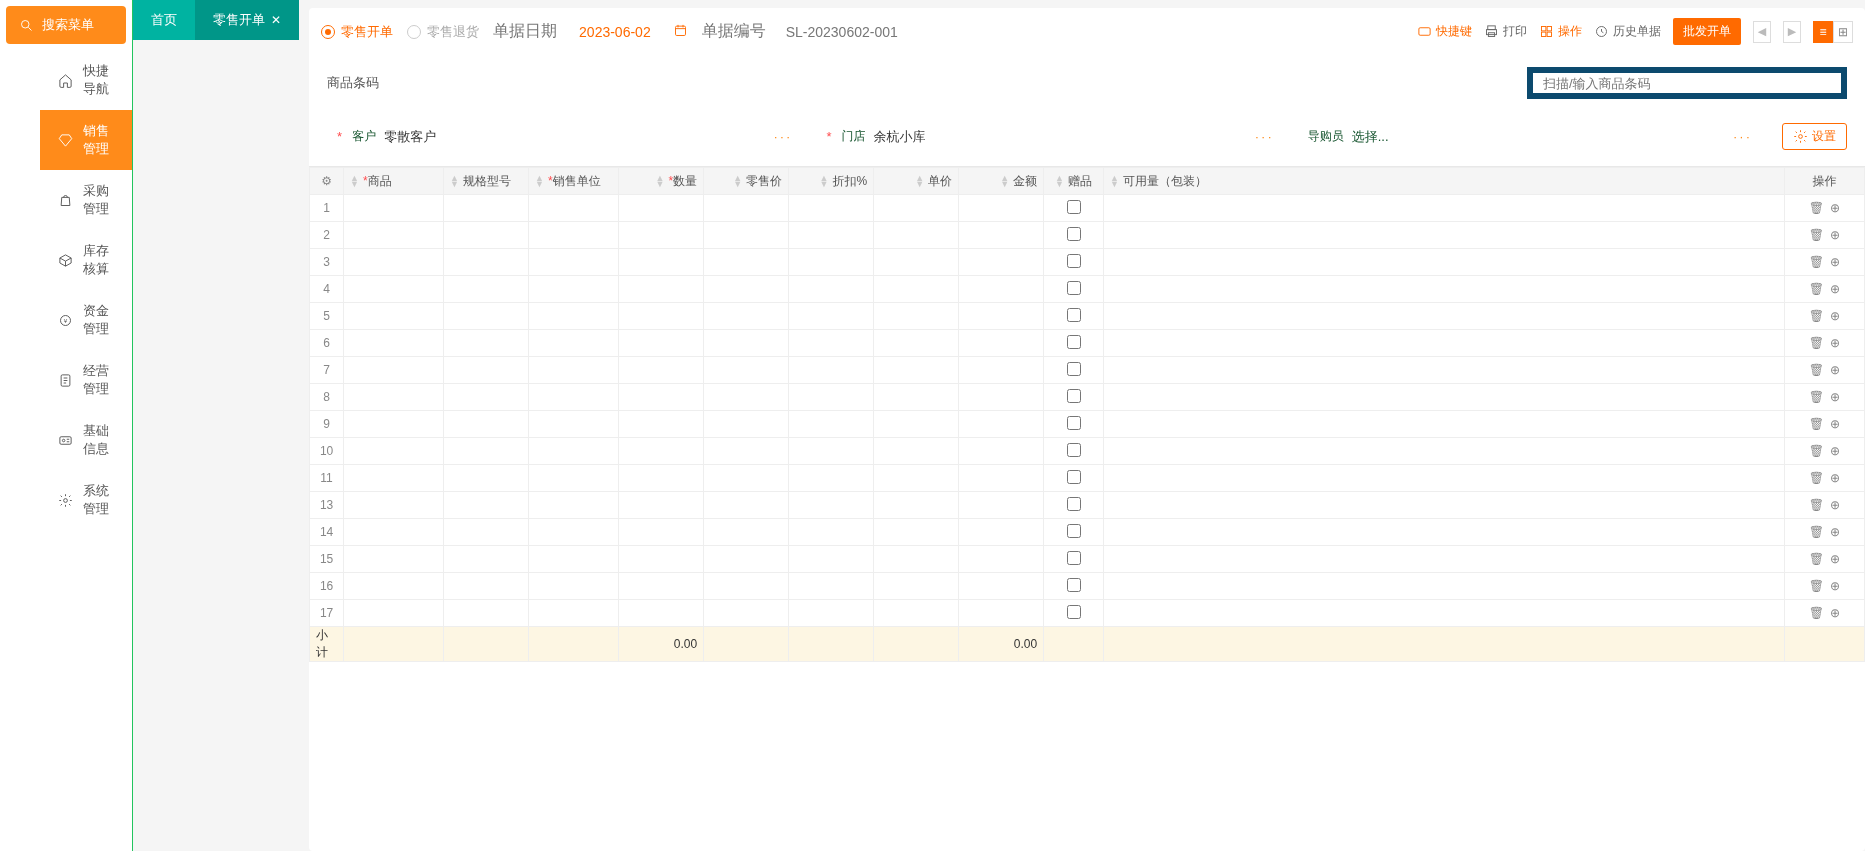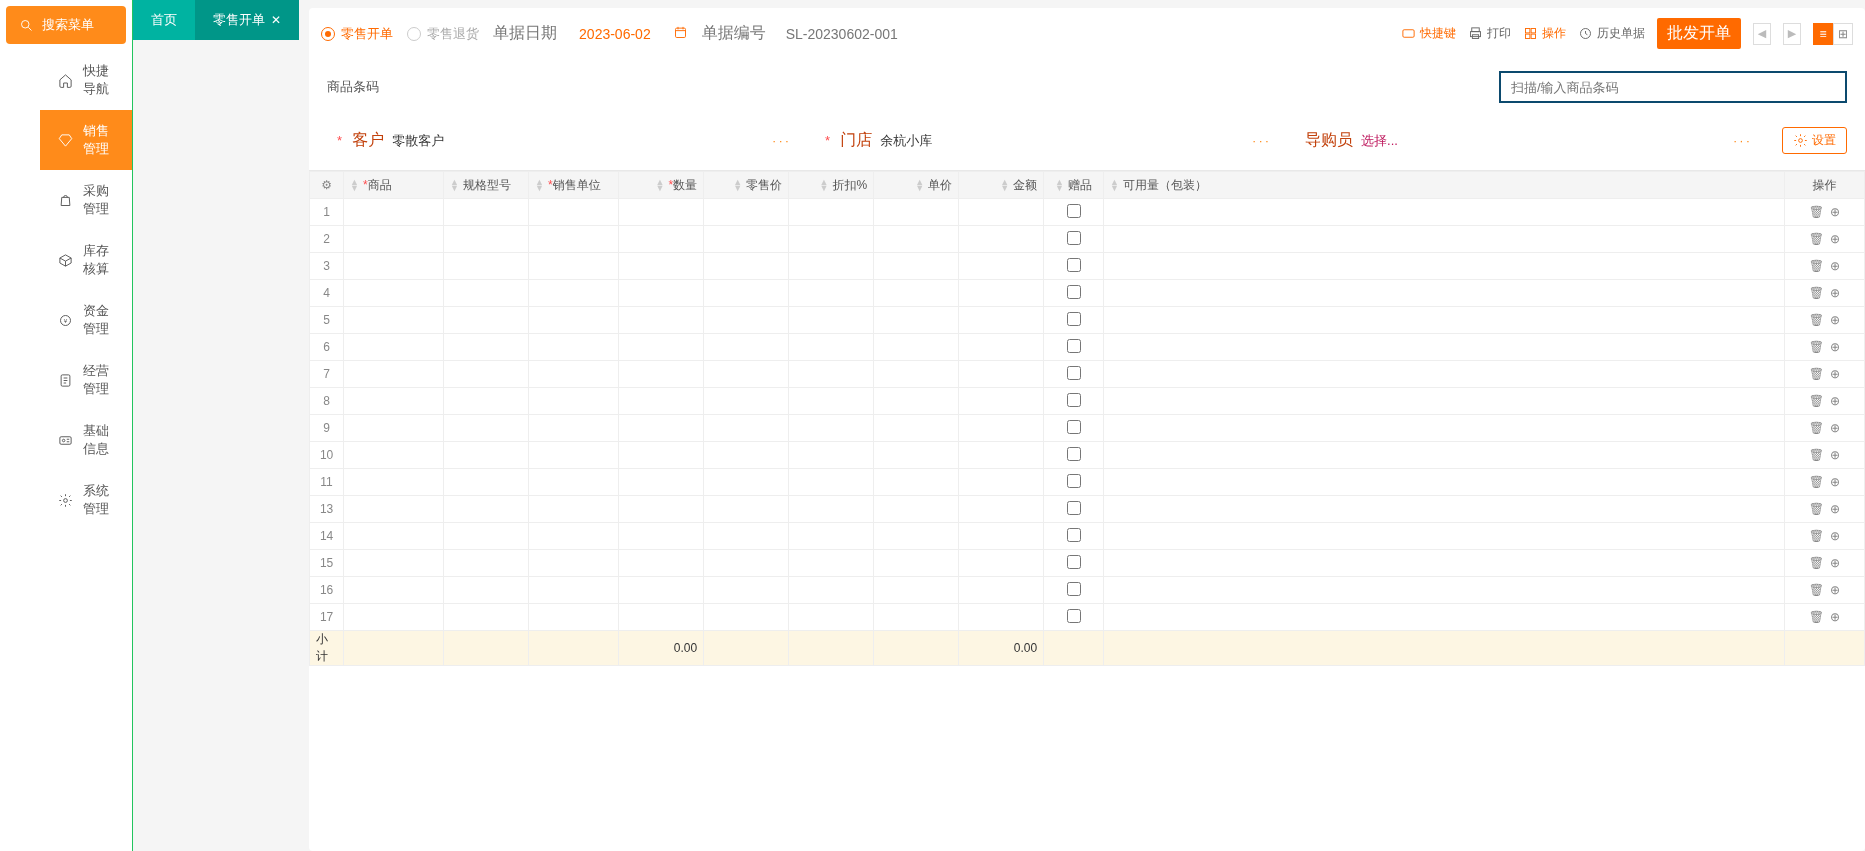--- a/index.html
+++ b/index.html
@@ -35,38 +35,38 @@
 .radio .lb { color: #aaa; }
 
 .topbar .lbl { color: #777; font-size: 16px; }
 .date-val { color: #ff6a00; font-size: 14px; padding: 4px 8px; }
 .doc-no { color: #777; font-size: 14px; margin-left: 6px; }
 
 .topbar-spacer { flex: 1; }
 .top-actions { display: flex; align-items: center; gap: 12px; }
 .act-link { color: #666; font-size: 12px; display: flex; align-items: center; gap: 4px; cursor: pointer; }
 .act-link.orange { color: #ff6a00; }
-.btn-primary { background: #ff6a00; color: #fff; padding: 5px 10px; border-radius: 2px; cursor: pointer; font-size: 16px; }
+.btn-primary { background: #ff6a00; color: #fff; padding: 5px 10px; border-radius: 2px; cursor: pointer; font-size: 12px; }
 .nav-btn { width: 18px; height: 22px; border: 1px solid #ddd; display: flex; align-items: center; justify-content: center; color: #bbb; cursor: pointer; font-size: 11px; }
 .view-toggle { display: flex; }
 .view-toggle .vt { width: 20px; height: 22px; border: 1px solid #ddd; display: flex; align-items: center; justify-content: center; cursor: pointer; color: #888; font-size: 12px; }
 .view-toggle .vt.active { background: #ff6a00; border-color: #ff6a00; color: #fff; }
 
 
 .barcode-row { display: flex; align-items: center; gap: 10px; padding: 14px 18px 10px 18px; justify-content: space-between; }
 .barcode-row .lbl2 { color: #555; }
-.barcode-row input { width: 348px; height: 32px; border: 2px solid #0c4a6e; padding: 0 10px; font-size: 13px; }
+.barcode-row input { width: 320px; height: 32px; border: 6px solid #0c4a6e; padding: 0 10px; font-size: 13px; }
 
 
 .filter-row { display: flex; align-items: center; padding: 14px 18px 10px 28px; gap: 8px; }
 .filter-group { display: flex; align-items: center; gap: 8px; position: relative; }
 .req { color: #ff4d4f; margin-right: 2px; }
-.flbl { color: #c2410c; font-size: 16px; }
+.flbl { color: #14532d; font-size: 12px; }
 .fval { color: #333; font-size: 13px; min-width: 60px; }
-.fval.placeholder { color: #be185d; }
+.fval.placeholder { color: #14532d; }
 .fg-spacer { flex: 1; }
 .fg-more { color: #ff8b1a; cursor: pointer; padding: 0 6px; letter-spacing: 2px; }
 .settings-btn { border: 1px solid #ff6a00; color: #ff6a00; padding: 4px 10px; border-radius: 3px; margin-left: 10px; display: flex; align-items: center; gap: 4px; cursor: pointer; font-size: 12px; }
 
 
 .table-wrap { flex: 1; overflow: auto; border-top: 1px solid #e8e8e8; margin-top: 6px; }
 table { width: 100%; border-collapse: collapse; table-layout: fixed; }
 th, td { border: 1px solid #eee; height: 27px; padding: 0 6px; font-size: 12px; }
 th { background: #f5f5f5; color: #555; font-weight: normal; position: sticky; top: 0; }
 th .sort { color: #ccc; font-size: 9px; display: inline-flex; flex-direction: column; line-height: 6px; margin-right: 4px; vertical-align: middle; }

